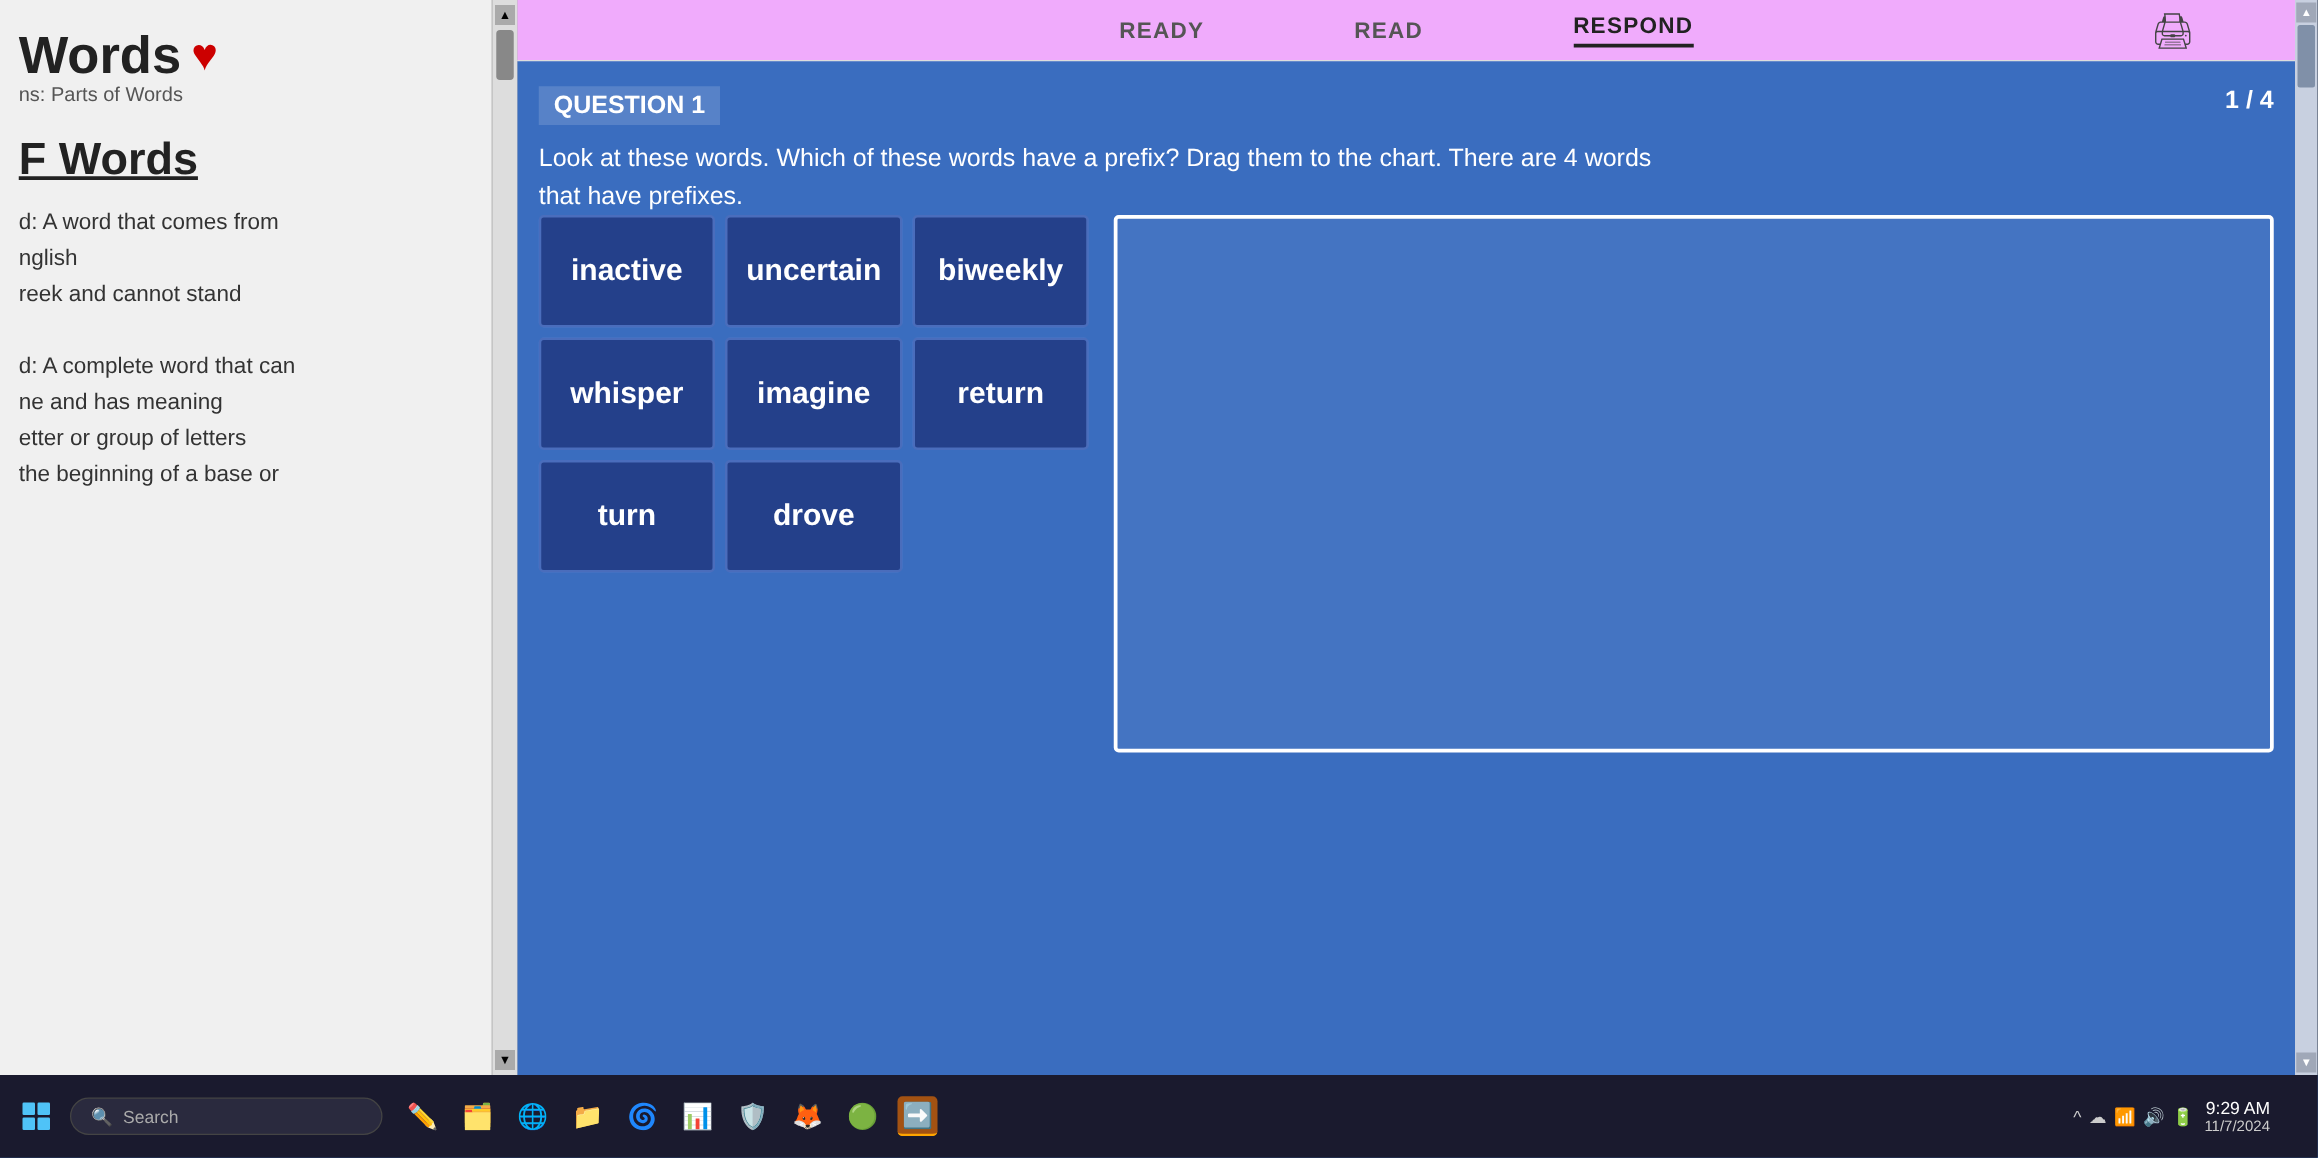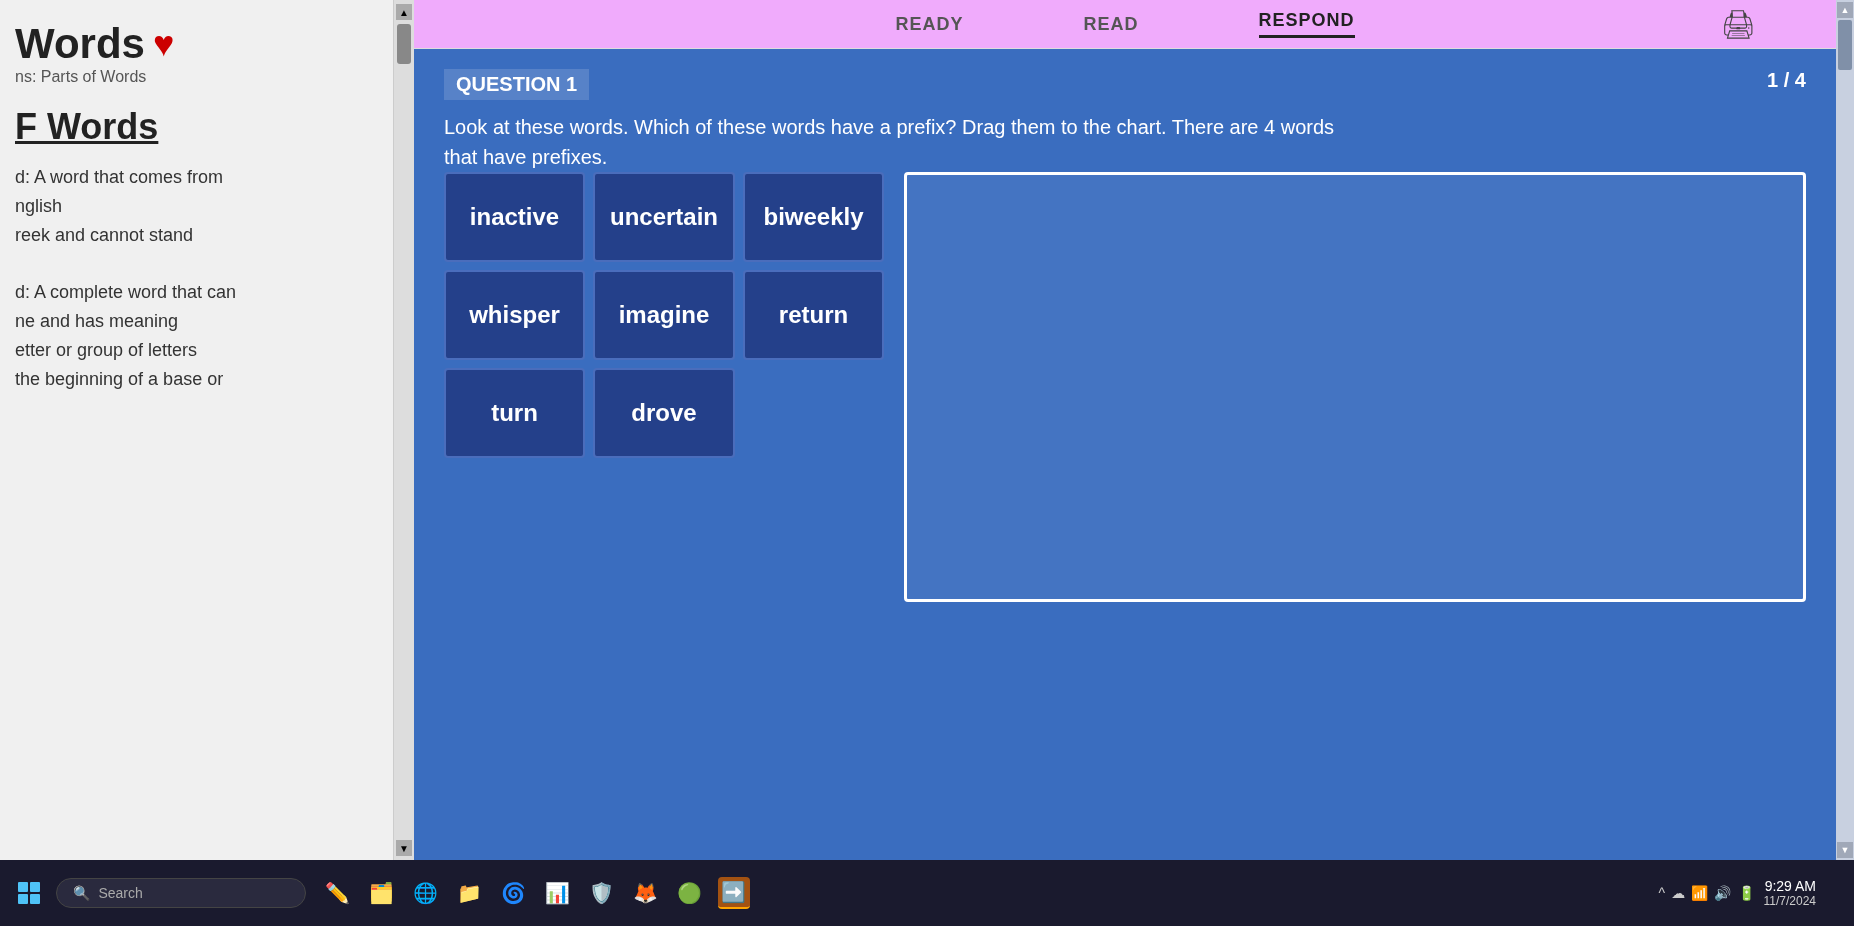--- a/index.html
+++ b/index.html
@@ -137,21 +137,21 @@
       font-size: 28px;
       color: #444;
       cursor: pointer;
     }
 
     
     .question-container {
       flex: 1;
       background: #3a6dbf;
       margin: 0;
-      padding: 20px 30px;
+      padding: 20px 17px;
       position: relative;
       overflow: hidden;
     }
 
     .question-header {
       display: flex;
       justify-content: space-between;
       align-items: flex-start;
       margin-bottom: 12px;
     }

